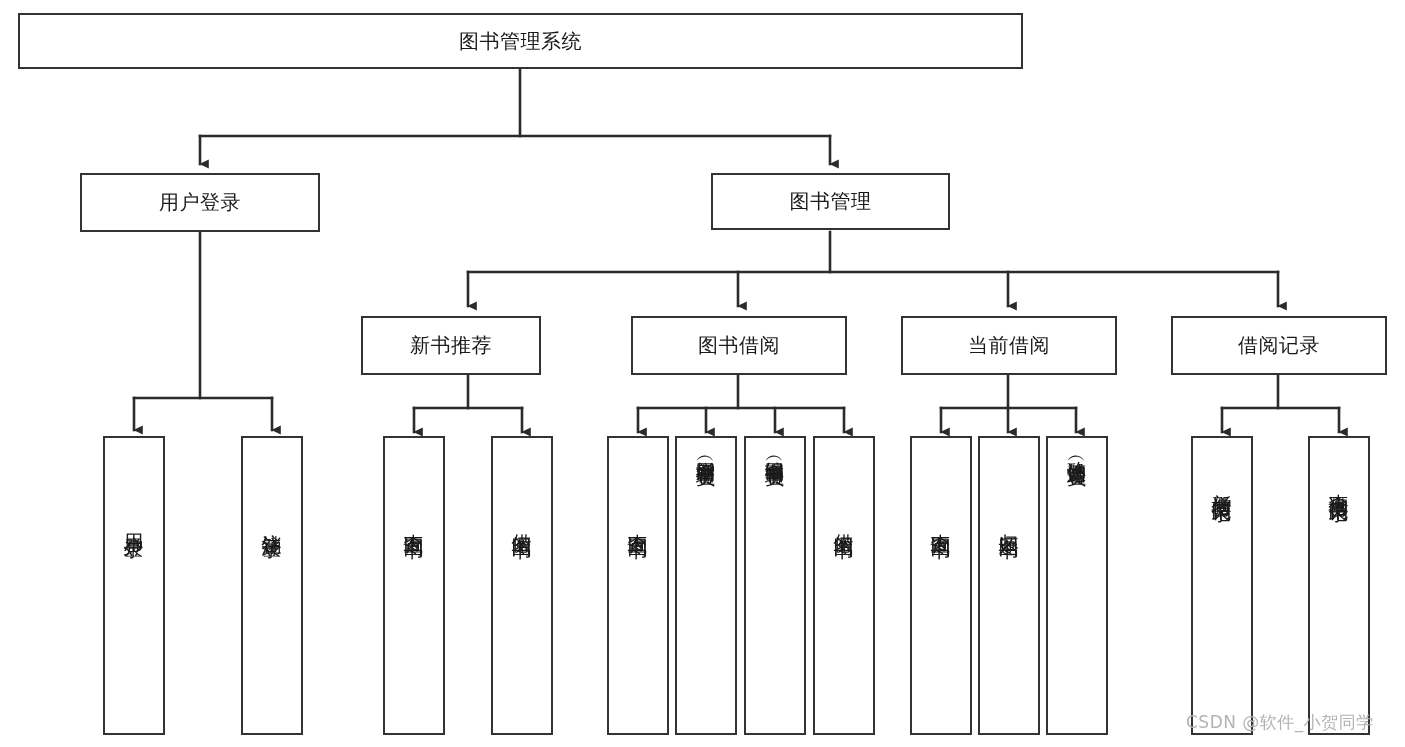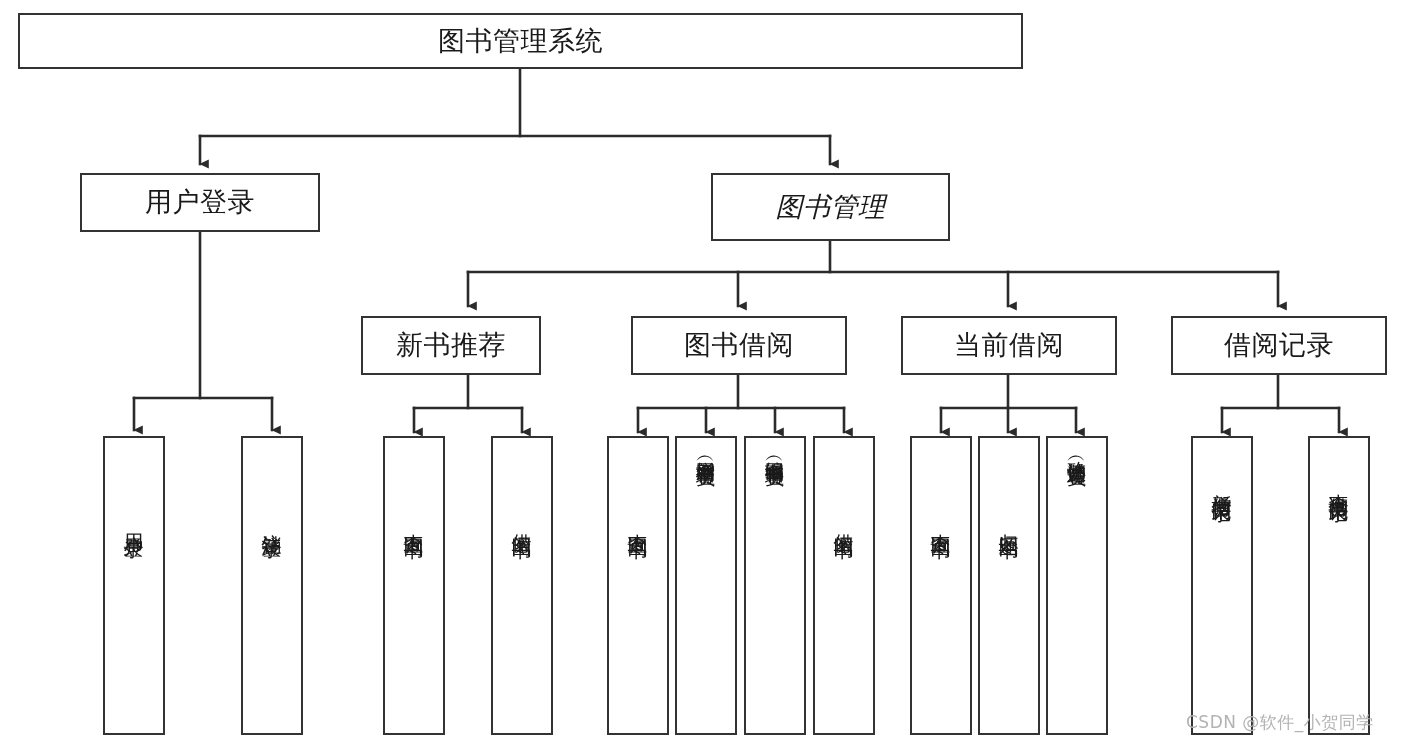--- a/index.html
+++ b/index.html
@@ -20,21 +20,21 @@
     align-items:center;
     justify-content:center;
     text-align:center;
     color:#1a1a1a;
   }
   .node .lbl{
     display:block;
     line-height:1.12;
     letter-spacing:0.5px;
   }
-  .node.h .lbl{font-size:27px;}
+  .node.h .lbl{font-size:20px;}
   .node.root{border-width:2px;}
   .node.v{
     align-items:flex-start;
     padding-top:16px;
   }
   .node.v .lbl{
     writing-mode:vertical-rl;
     text-orientation:upright;
     font-size:20px;
     letter-spacing:2px;
@@ -105,21 +105,21 @@
     </g>
   </svg>
 
   <div class="node root h" style="left:18px;top:13px;width:1005px;height:56px;">
     <span class="lbl">图书管理系统</span>
   </div>
 
   <div class="node h" style="left:80px;top:173px;width:240px;height:59px;">
     <span class="lbl">用户登录</span>
   </div>
-  <div class="node h" style="left:711px;top:173px;width:239px;height:68px;font-style:italic;">
+  <div class="node h" style="left:711px;top:173px;width:239px;height:57px;">
     <span class="lbl">图书管理</span>
   </div>
 
   <div class="node h" style="left:361px;top:316px;width:180px;height:59px;">
     <span class="lbl">新书推荐</span>
   </div>
   <div class="node h" style="left:901px;top:316px;width:216px;height:59px;">
     <span class="lbl">当前借阅</span>
   </div>
   <div class="node h" style="left:631px;top:316px;width:216px;height:59px;">

